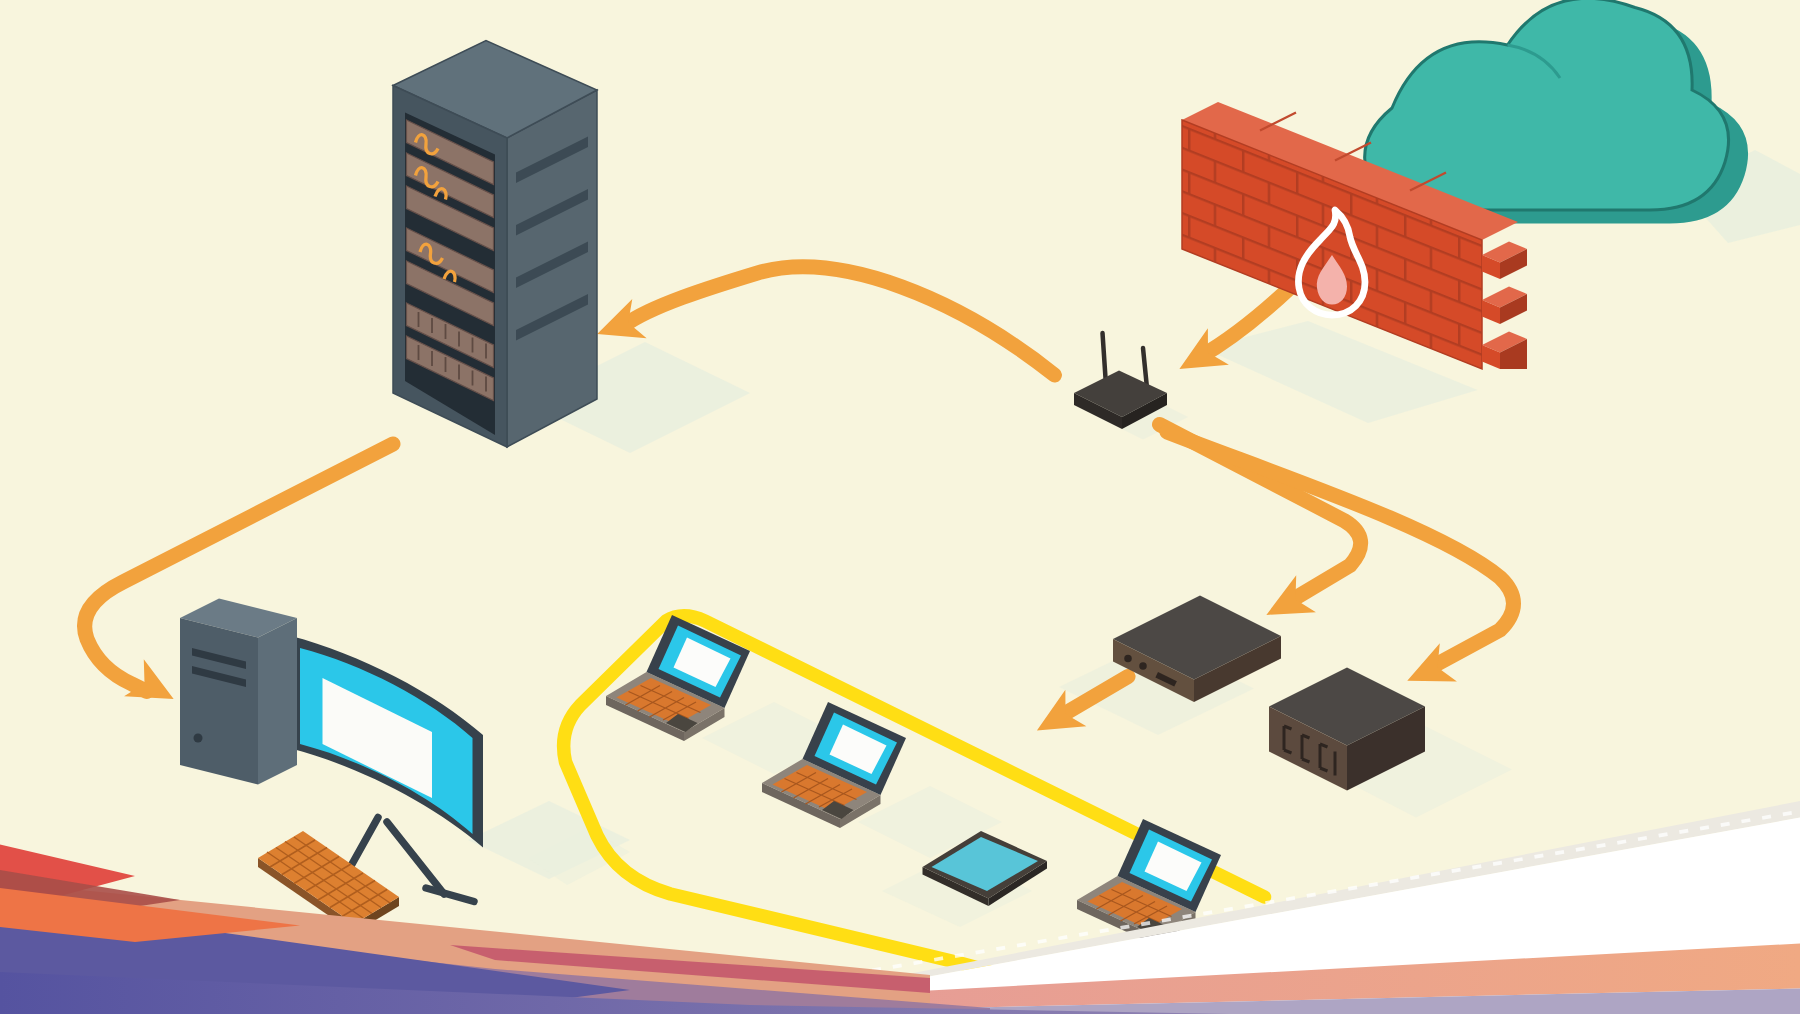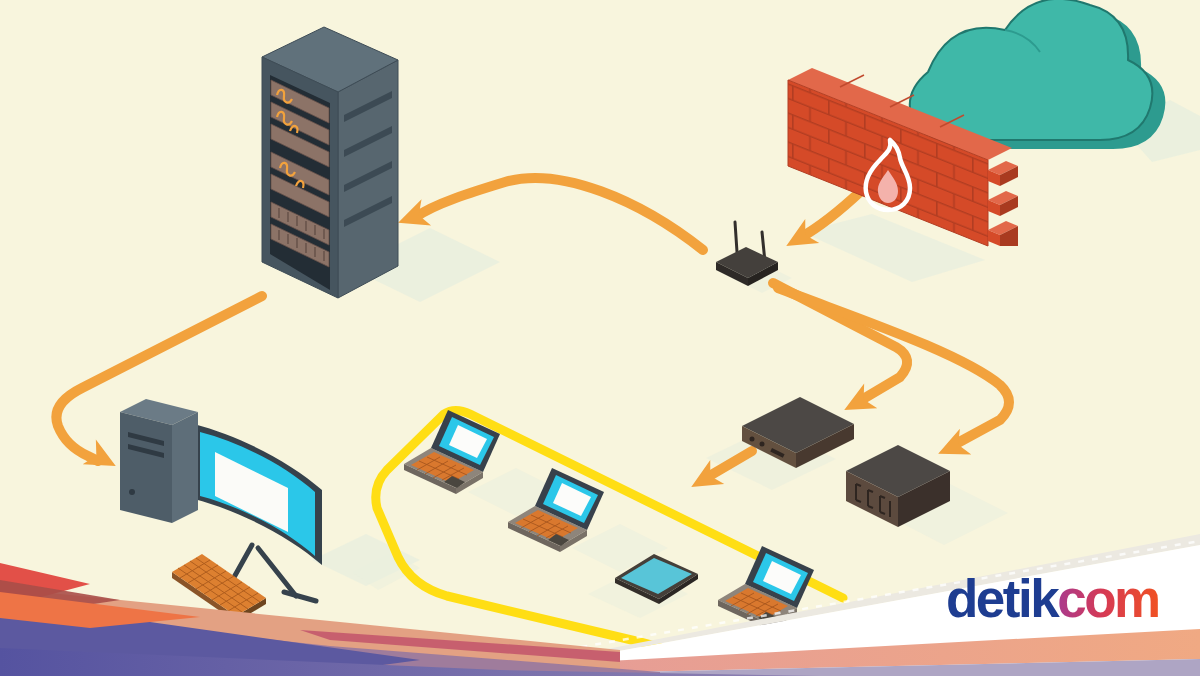--- a/index.html
+++ b/index.html
@@ -230,16 +230,13 @@
     <polygon points="300,630 620,652 620,662 330,640" fill="#C2536B" opacity="0.85"></polygon>
     <polygon points="0,610 330,646 660,672 660,676 0,676" fill="#97789F" opacity="0.9"></polygon>
     <polygon points="0,602 150,622 420,660 300,676 0,676" fill="#5C59A0"></polygon>
     <polygon points="0,563 90,584 30,600 0,598" fill="#E25048"></polygon>
     <polygon points="0,580 120,600 40,612 0,610" fill="#A84E48" opacity="0.9"></polygon>
     <polygon points="0,592 200,617 90,628 0,618" fill="#EE7446"></polygon>
     <polygon points="0,648 500,670 820,676 0,676" fill="url(#botGrad)"></polygon>
   </g>
 </svg>
 
-<div class="logo">
-  <span class="detik">detik</span><span class="com">com</span>
 </div>
-</div>
 
 </body></html>

